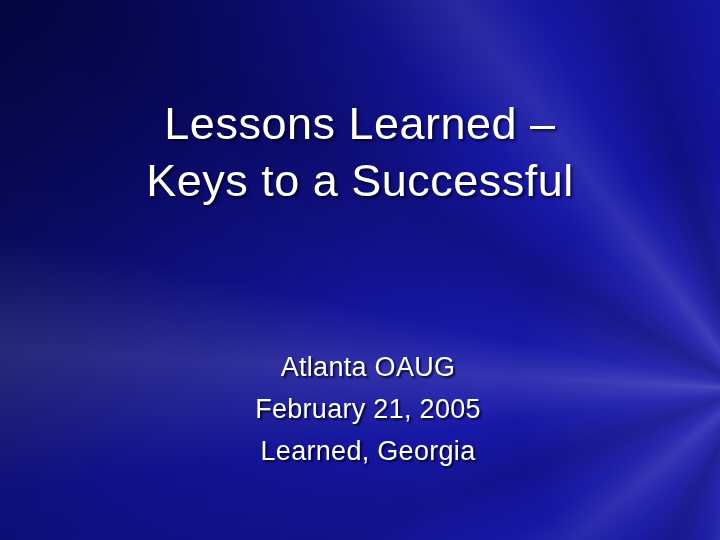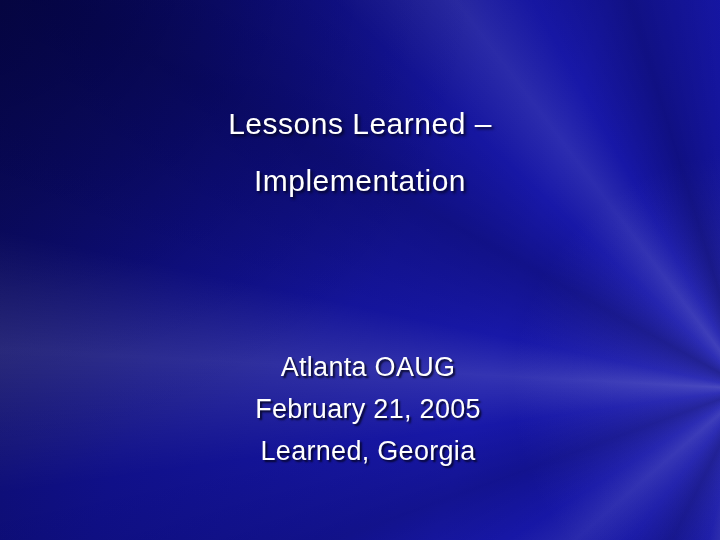--- a/index.html
+++ b/index.html
@@ -44,21 +44,21 @@
       linear-gradient(108deg, #0b0b60 0%, #101089 30%, #1818a8 68%, #1414a0 100%);
   }
 
   .title-block {
     position: absolute;
     top: 95px;
     left: 0;
     width: 720px;
     text-align: center;
     color: #ffffff;
-    font-size: 30px;
+    font-size: 45px;
     line-height: 57px;
     font-weight: 400;
     letter-spacing: 0.5px;
     text-shadow: 2px 2px 3px rgba(0,0,10,0.75);
   }
 
   .subtitle-block {
     position: absolute;
     top: 346px;
     left: 0;
@@ -75,21 +75,21 @@
 
   .line { display: block; }
 </style>
 </head>
 <body>
 
 <div class="slide">
 
   <div class="title-block">
     <span class="line">Lessons Learned –</span>
-    <span class="line">Implementation</span>
+    <span class="line">Keys to a Successful</span>
   </div>
 
   <div class="subtitle-block">
     <span class="line">Atlanta OAUG</span>
     <span class="line">February 21, 2005</span>
     <span class="line">Learned, Georgia</span>
   </div>
 
 </div>
 

